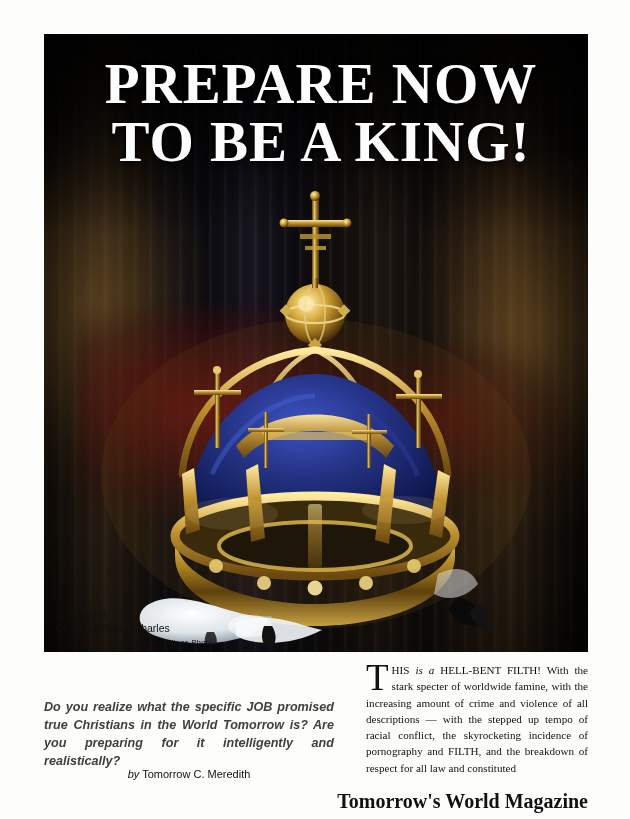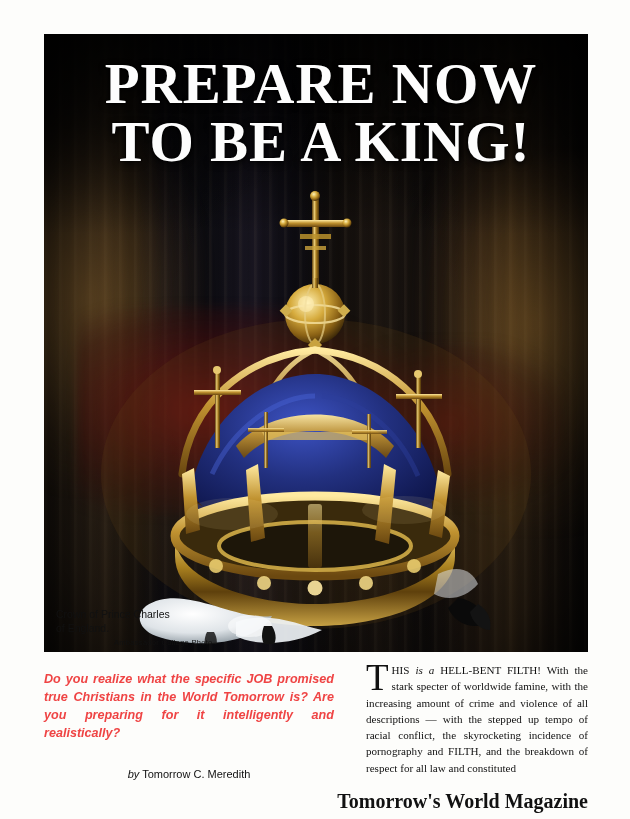--- a/index.html
+++ b/index.html
@@ -173,28 +173,28 @@
     position: absolute;
     left: 44px;
     top: 662px;
     width: 544px;
     height: 140px;
   }
 
   .deck {
     position: absolute;
     left: 0;
-    top: 8px;
+    top: 36px;
     width: 290px;
     font-family: "Liberation Sans", sans-serif;
     font-style: italic;
     font-weight: bold;
     font-size: 12.6px;
     line-height: 1.44;
-    color: #ef4444;
+    color: #404040;
     text-align: justify;
   }
   .byline {
     position: absolute;
     left: 0;
     top: 106px;
     width: 290px;
     text-align: center;
     font-family: "Liberation Sans", sans-serif;
     font-size: 11px;
@@ -400,22 +400,22 @@
 
     <div class="vignette"></div>
 
     <div class="headline">
       <span class="l1">PREPARE NOW</span>
       <span class="l2">TO BE A KING!</span>
     </div>
   </div>
 
   <div class="caption">
+    <span class="c-line">of England.</span>
     <span class="c-line">Crown of Prince Charles</span>
-    <span class="c-line">of England.</span>
   </div>
   <div class="credit">Ambassador College Photo</div>
 
   <div class="lower">
 
     <div class="deck">Do you realize what the specific JOB promised true Christians in the World Tomorrow is? Are you preparing for it intelligently and realistically?</div>
 
     <div class="byline">
       <span class="by-it">by</span>
       <span>Tomorrow C. Meredith</span>

